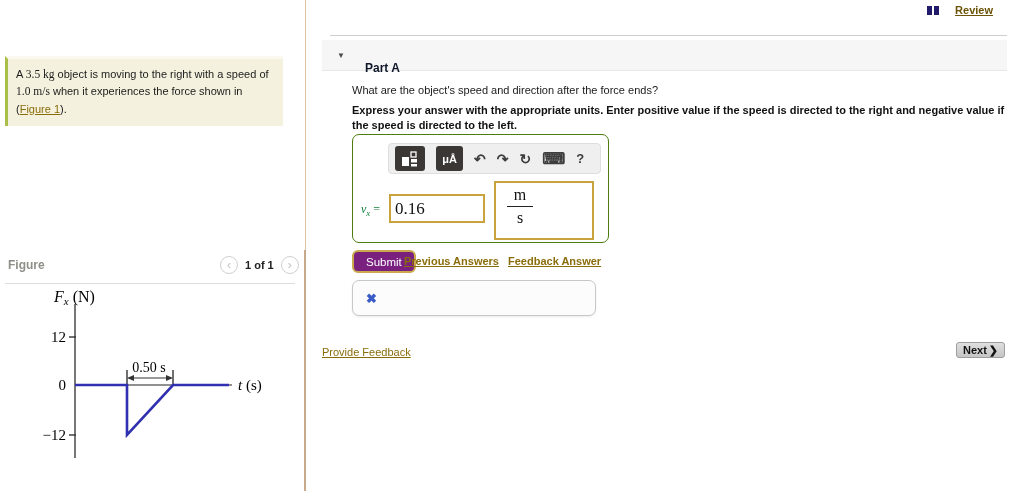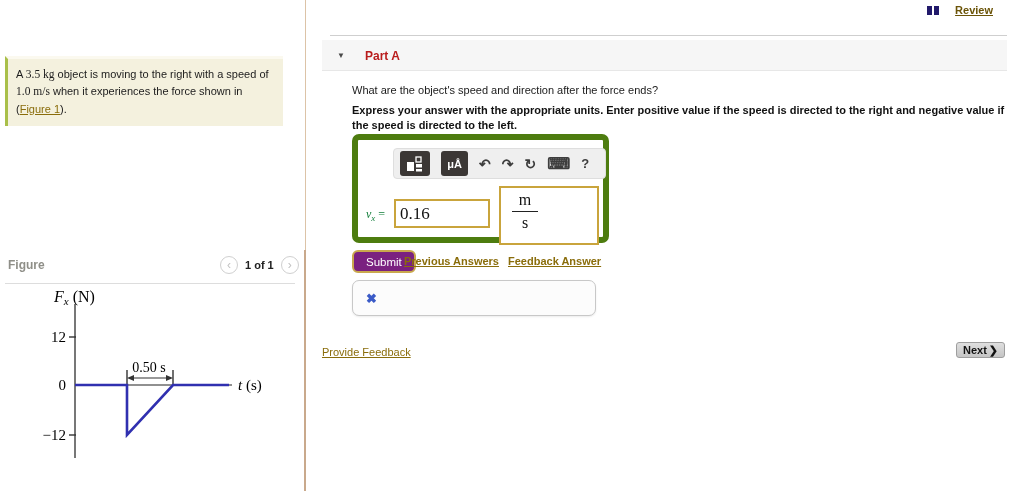--- a/index.html
+++ b/index.html
@@ -39,29 +39,29 @@
   .review-wrap { position:absolute; top:4px; right:31px; display:flex; align-items:center; gap:16px; }
   .review-icon { display:inline-flex; gap:2px; }
   .review-icon i { display:block; width:5px; height:9px; background:#221a6b; }
   .top-hr { position:absolute; top:35px; left:330px; right:17px; height:1px; background:#cfcfcf; }
 
   .parta-bar {
     position:absolute; top:40px; left:322px; right:17px; height:31px;
     background:#f6f6f6; border-bottom:1px solid #e7e7e7;
   }
   .parta-tri { position:absolute; left:15px; top:11px; font-size:8px; color:#4a4a4a; cursor:pointer; }
-  .parta-title { position:absolute; left:35px; top:9px; font-size:12px; font-weight:bold; color:#b91c1c;padding-left:8px; }
+  .parta-title { position:absolute; left:35px; top:21px; font-size:12px; font-weight:bold; color:#0f172a;padding-left:8px; }
 
   .question { position:absolute; left:352px; top:84px; font-size:11px; color:#1a1a1a; }
   .instruction { position:absolute; left:352px; top:103px; right:19px; font-size:11px; font-weight:bold; line-height:1.35; color:#111; }
 
   
   .ans-widget {
     position:absolute; left:352px; top:134px; width:257px; height:109px;
-    border:6px solid #4d7c0f; border-radius:7px; background:#fff;
+    border:1px solid #4d7c0f; border-radius:7px; background:#fff;
   }
   .ans-toolbar {
     position:absolute; left:35px; top:8px; width:213px; height:31px;
     background:#efefef; border:1px solid #dedede; border-radius:4px;
     display:flex; align-items:center; padding:0 6px; gap:11px;
   }
   .tb-btn-dark {
     background:#3b3735; border-radius:3px; height:25px; display:flex;
     align-items:center; justify-content:center; cursor:pointer;
   }

